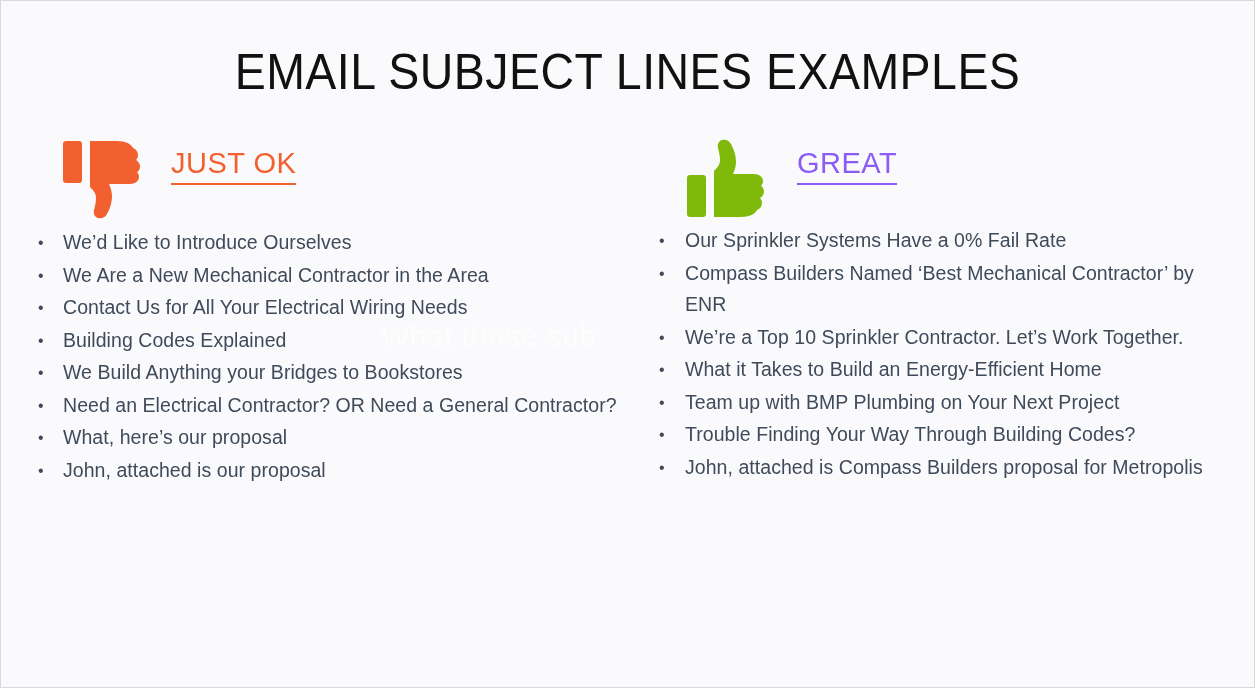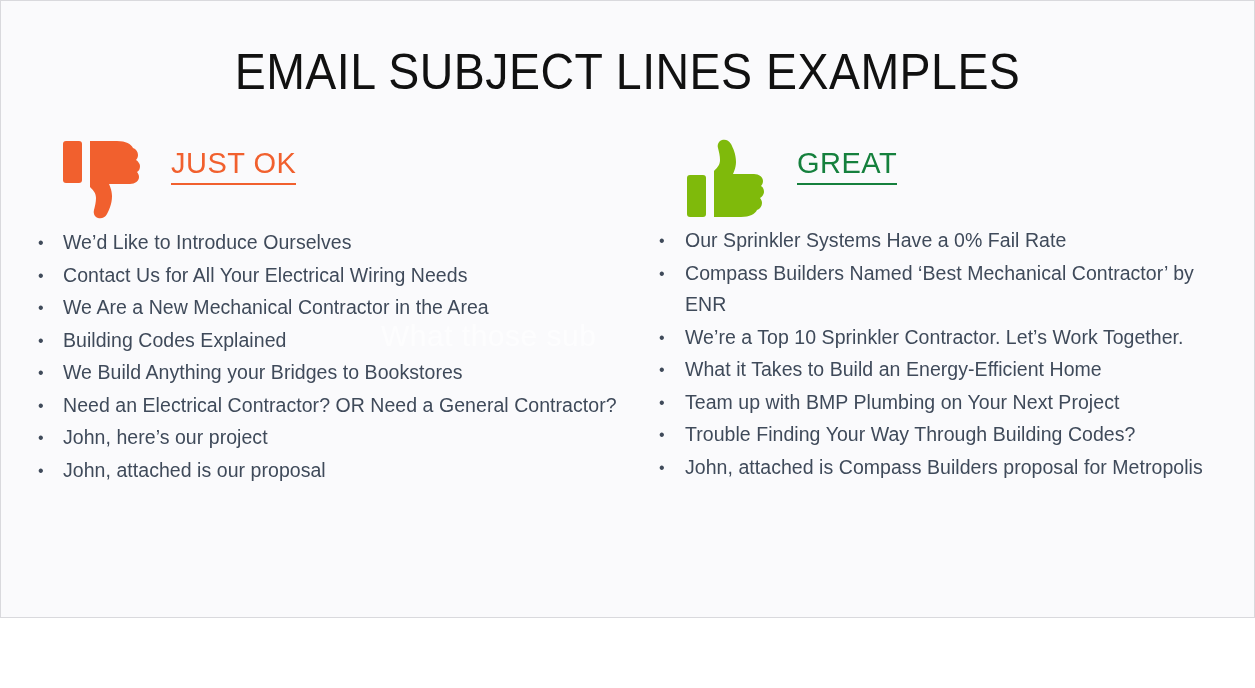--- a/index.html
+++ b/index.html
@@ -6,21 +6,21 @@
     margin: 0;
     padding: 0;
     background: #ffffff;
   }
   body {
     font-family: "Liberation Sans", sans-serif;
   }
   .slide {
     position: relative;
     width: 1255px;
-    height: 618px;
+    height: 688px;
     box-sizing: border-box;
     background: #fafafc;
     border: 1px solid #d9d9dd;
     overflow: hidden;
   }
   .watermark {
     position: absolute;
     left: 380px;
     top: 318px;
     font-size: 30px;
@@ -131,41 +131,41 @@
         <span class="thumb-icon">
           <svg viewBox="0 0 86 78" xmlns="http://www.w3.org/2000/svg">
             <rect x="0" y="0" width="19" height="42" rx="3" fill="#f1602e"></rect>
             <path d="M27 0 h27 c9 0 14 3 16 7 c3 1 5 4 5 7 c0 2 -1 4 -2 5 c2 1 4 4 4 6 c0 3 -1 5 -3 6 c1 1 2 3 2 5 c0 4 -4 7 -9 7 h-21 c0 0 3 6 3 12 c0 8 -3 14 -5 18 c-2 4 -6 5 -9 4 c-3 -1 -5 -4 -4 -8 c1 -4 2 -8 2 -12 c0 -5 -3 -8 -6 -11 z" fill="#f1602e"></path>
           </svg>
         </span>
         <span class="col-label" style="color:#f1602e">JUST OK</span>
       </div>
       <ul class="bullets">
         <li>We’d Like to Introduce Ourselves</li>
+        <li>We Are a New Mechanical Contractor in the Area</li>
         <li>Contact Us for All Your Electrical Wiring Needs</li>
-        <li>We Are a New Mechanical Contractor in the Area</li>
         <li>Building Codes Explained</li>
         <li>We Build Anything your Bridges to Bookstores</li>
         <li>Need an Electrical Contractor? OR Need a General Contractor?</li>
-        <li>John, here’s our project</li>
+        <li>What, here’s our proposal</li>
         <li>John, attached is our proposal</li>
       </ul>
     </div>
 
     <div class="column col-right">
       <div class="col-head">
         <span class="thumb-icon">
           <svg viewBox="0 0 86 78" xmlns="http://www.w3.org/2000/svg">
             <g transform="translate(0,78) scale(1,-1)">
               <rect x="0" y="0" width="19" height="42" rx="3" fill="#7fba0b"></rect>
               <path d="M27 0 h27 c9 0 14 3 16 7 c3 1 5 4 5 7 c0 2 -1 4 -2 5 c2 1 4 4 4 6 c0 3 -1 5 -3 6 c1 1 2 3 2 5 c0 4 -4 7 -9 7 h-21 c0 0 3 6 3 12 c0 8 -3 14 -5 18 c-2 4 -6 5 -9 4 c-3 -1 -5 -4 -4 -8 c1 -4 2 -8 2 -12 c0 -5 -3 -8 -6 -11 z" fill="#7fba0b"></path>
             </g>
           </svg>
         </span>
-        <span class="col-label" style="color:#15803d">GREAT</span>
+        <span class="col-label" style="color:#8b5cf6">GREAT</span>
       </div>
       <ul class="bullets">
         <li>Our Sprinkler Systems Have a 0% Fail Rate</li>
         <li>Compass Builders Named ‘Best Mechanical Contractor’ by ENR</li>
         <li>We’re a Top 10 Sprinkler Contractor. Let’s Work Together.</li>
         <li>What it Takes to Build an Energy-Efficient Home</li>
         <li>Team up with BMP Plumbing on Your Next Project</li>
         <li>Trouble Finding Your Way Through Building Codes?</li>
         <li>John, attached is Compass Builders proposal for Metropolis</li>
       </ul>

